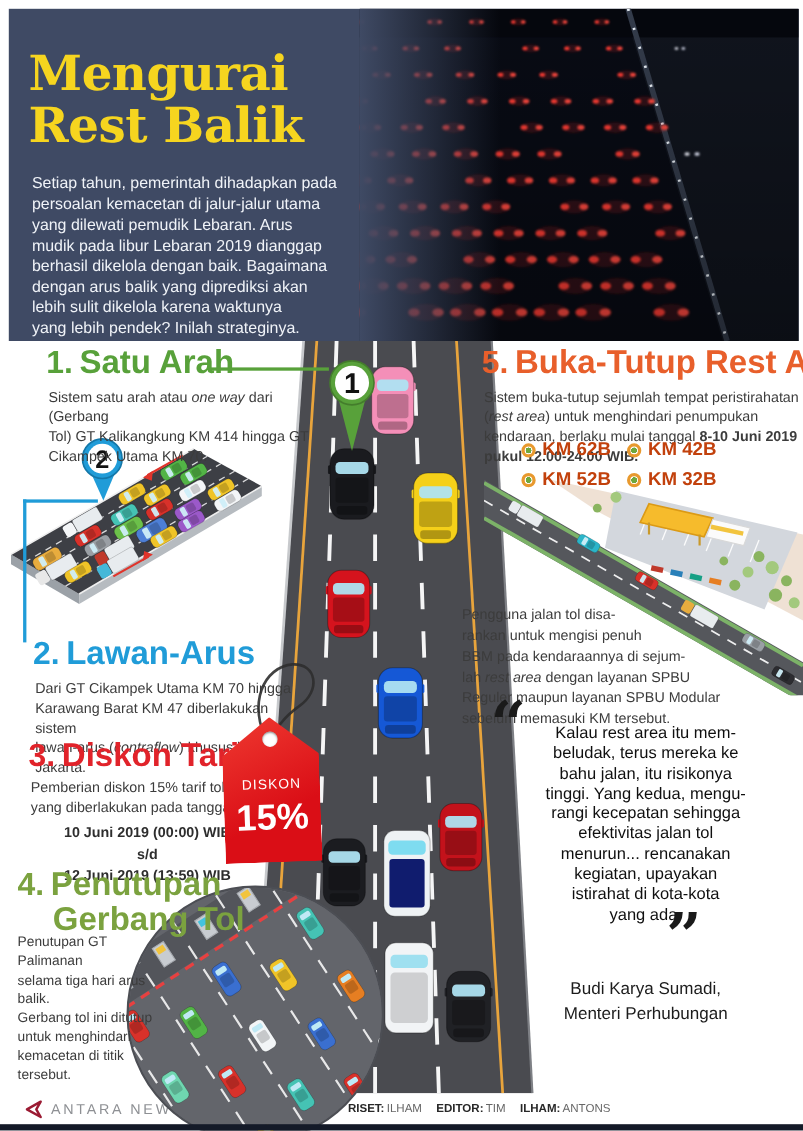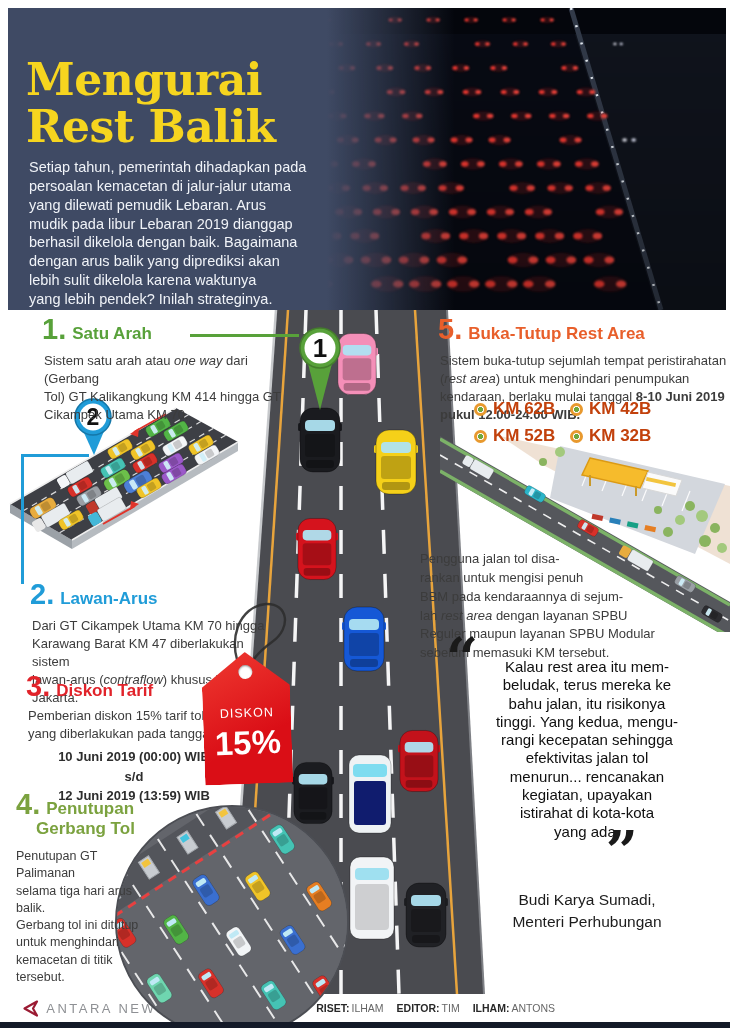--- a/index.html
+++ b/index.html
@@ -3,40 +3,40 @@
 <meta charset="utf-8">
 <style>
   html,body{margin:0;padding:0;background:#e9e9e9;}
   .page{position:relative;width:730px;height:1028px;background:#fff;overflow:hidden;
         font-family:"Liberation Sans",sans-serif;}
   
   .header{position:absolute;left:8px;top:8px;width:718px;height:302px;background:var(--header_bg,#3f4a64);}
   .photo{position:absolute;right:0;top:0;width:399px;height:302px;}
   .photo-blend{position:absolute;left:0;top:0;width:100%;height:100%;
         background:linear-gradient(90deg,var(--header_bg,#3f4a64) 0%,rgba(63,74,100,0) 32%);}
-  .title{position:absolute;left:18px;top:20px;font-family:"DejaVu Serif",serif;font-weight:700;
+  .title{position:absolute;left:18px;top:8px;font-family:"DejaVu Serif",serif;font-weight:700;
         font-size:44px;line-height:1.06;color:var(--title_yellow,#f6d51f);letter-spacing:-0.5px;}
   .title span{display:block;}
   .intro{position:absolute;left:21px;top:150px;margin:0;font-size:14.5px;line-height:1.3;
         color:#f0f3f8;white-space:pre-line;}
   
   .sec-h{position:absolute;font-weight:700;white-space:nowrap;z-index:5;line-height:1.0;}
   .sec-num{font-size:29px;}
-  .sec-title{font-size:17px;margin-left:6px;}
+  .sec-title{font-size:30px;margin-left:6px;}
   .body{position:absolute;margin:0;font-size:13px;line-height:1.38;color:#3c3c3c;z-index:5;}
   .pre{white-space:pre-line;}
   .green{color:var(--green,#58a13a);} .blue{color:var(--blue,#209cd8);}
   .red{color:var(--red,#e1232a);} .olive{color:var(--olive,#7ba23f);}
   .orange{color:var(--orange,#e85f2b);}
   .h-line{position:absolute;left:190px;top:334px;width:109px;height:3px;background:var(--green,#58a13a);z-index:2;}
   .conn-v{position:absolute;left:21px;top:454px;width:3px;height:130px;background:var(--blue,#209cd8);z-index:2;}
   .conn-h{position:absolute;left:21px;top:454px;width:68px;height:3px;background:var(--blue,#209cd8);z-index:2;}
   .dates{position:absolute;left:30px;top:747px;width:208px;margin:0;text-align:center;font-weight:700;
         font-size:13px;line-height:1.5;color:#2d2d2d;z-index:5;}
-  .s4-l2{margin-left:20px;}
+  .s4-l2{margin-left:32px;}
   
   .km-grid{position:absolute;left:474px;top:399px;display:grid;grid-template-columns:96px 96px;
         grid-row-gap:7px;z-index:5;}
   .km-item{display:flex;align-items:center;}
   .km-ico{width:13px;height:13px;border-radius:50%;border:3px solid #e8992e;box-sizing:border-box;
         background:radial-gradient(circle,#6fa83c 0 2.6px,#fff 2.8px);margin-right:6px;flex:none;}
   .km-label{font-size:17px;font-weight:700;color:#c2410c;}
   
   .road-svg{position:absolute;left:0;top:310px;z-index:1;}
   .iso-svg{position:absolute;left:8px;top:394px;z-index:2;}

